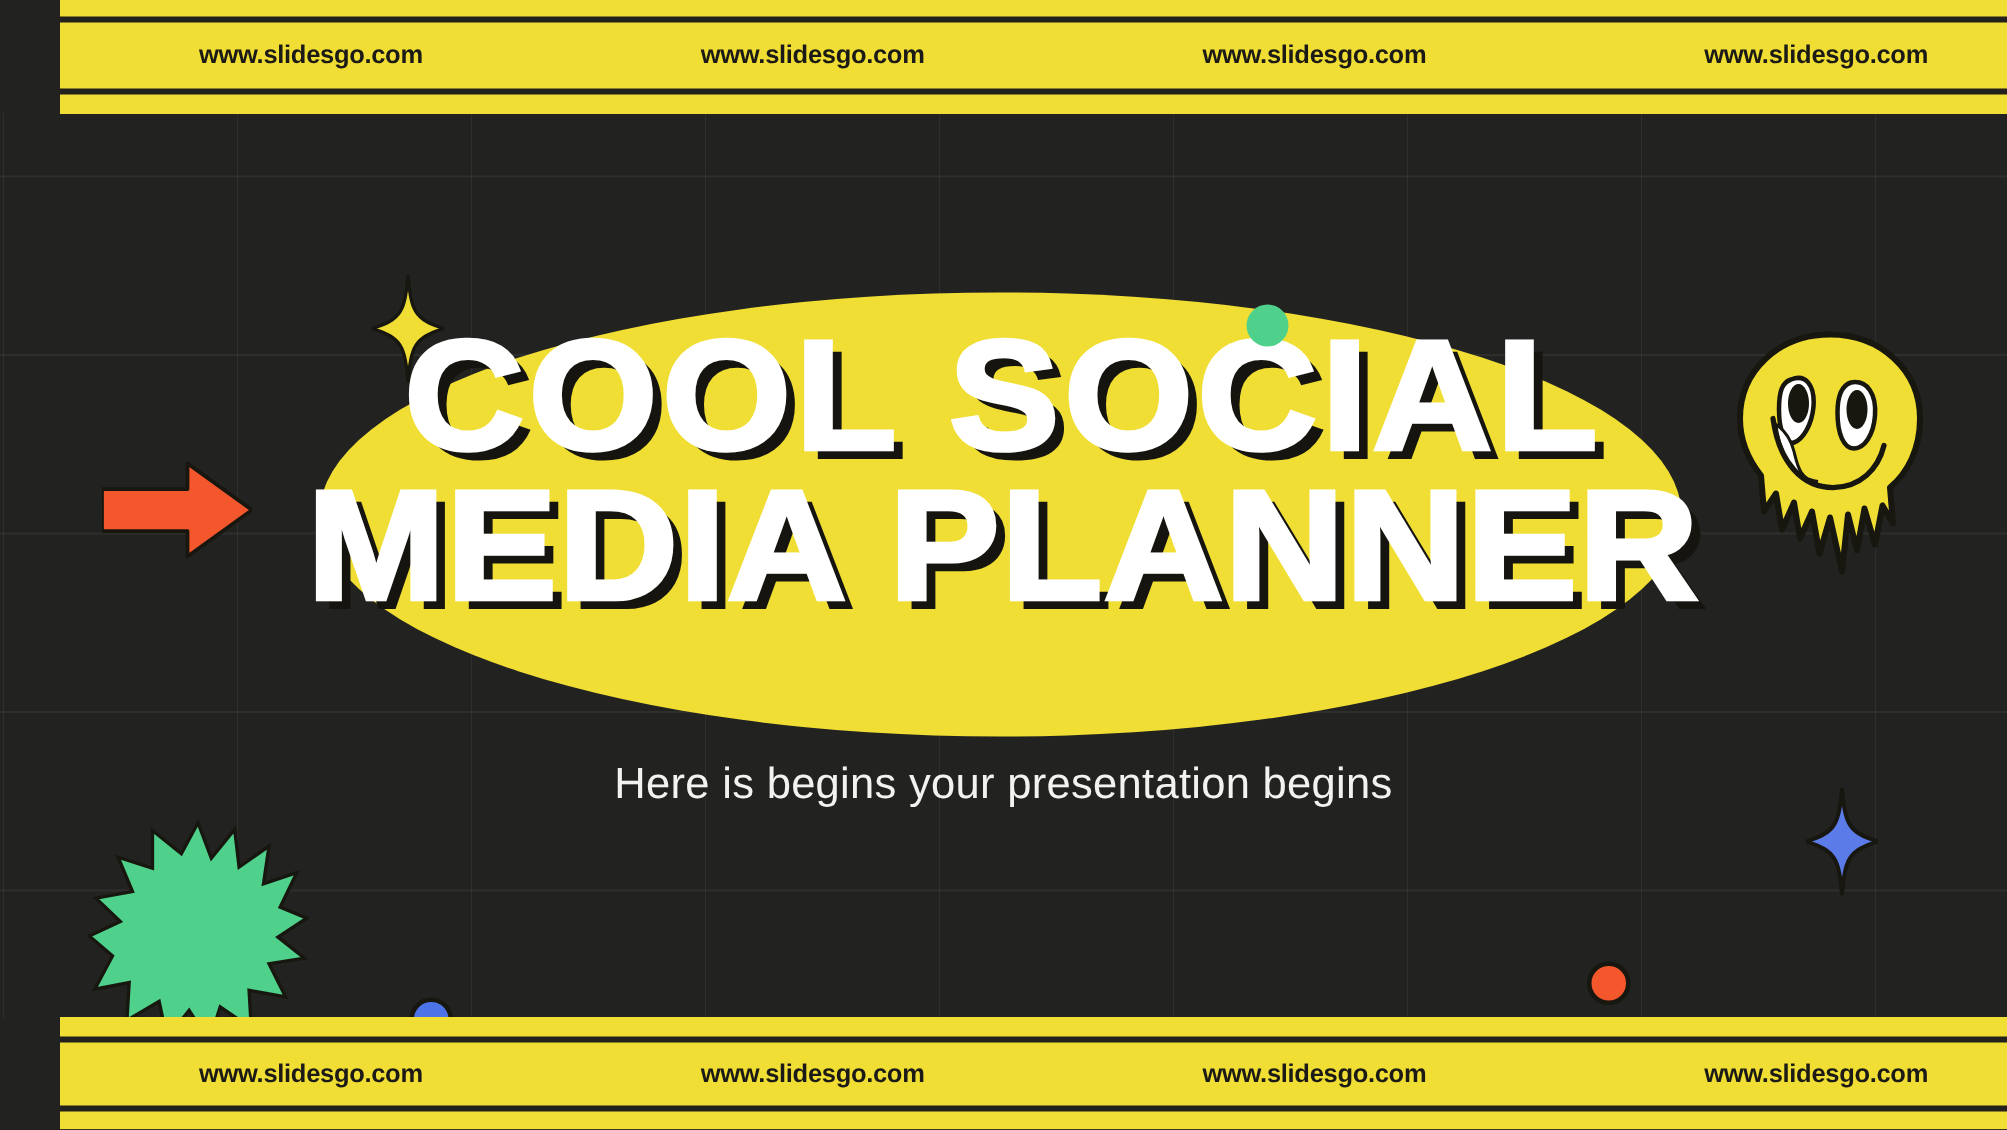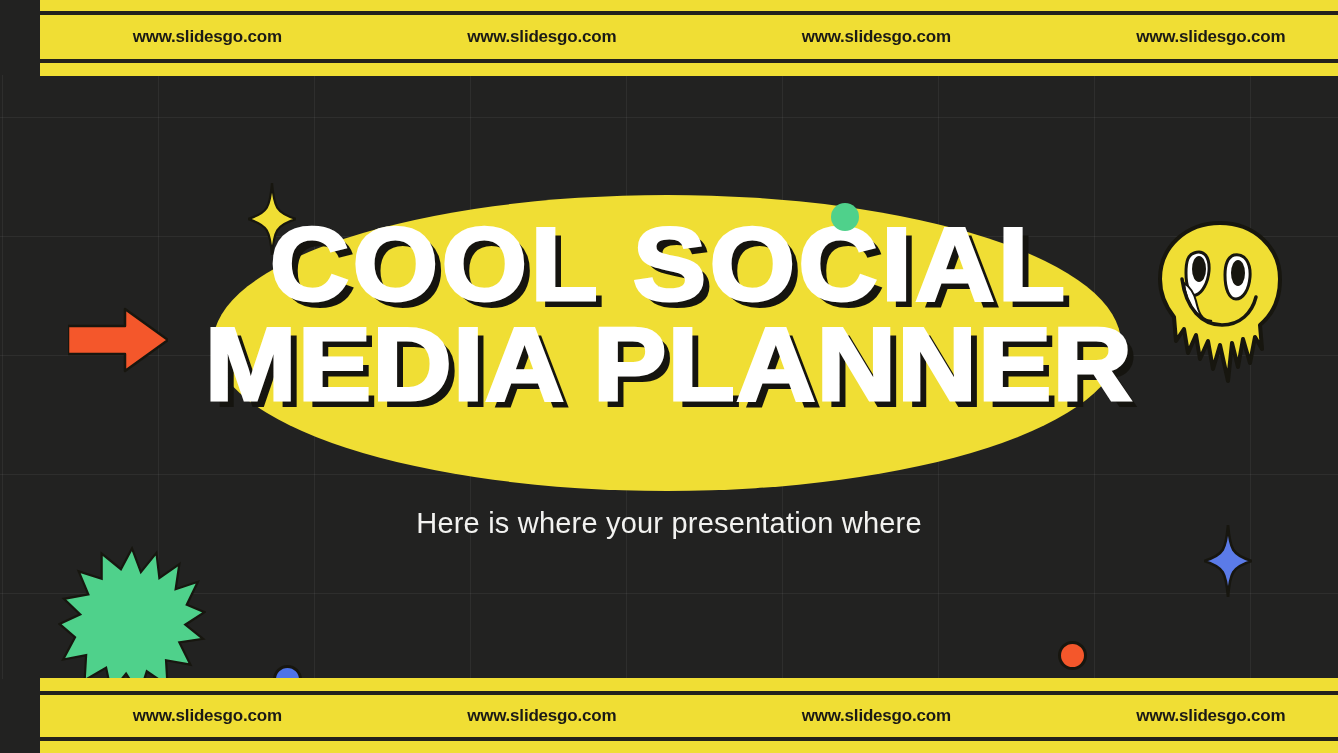--- a/index.html
+++ b/index.html
@@ -160,21 +160,21 @@
 
   <div class="title-area">
 
     <div class="title-ellipse"></div>
 
     <div class="title-text">
       <span class="title-line l1">COOL SOCIAL</span>
       <span class="title-line l2">MEDIA PLANNER</span>
     </div>
 
-    <div class="subtitle">Here is where your presentation where</div>
+    <div class="subtitle">Here is begins your presentation begins</div>
 
     <div class="deco dot dot-green"></div>
     <div class="deco dot dot-blue"></div>
     <div class="deco dot dot-orange"></div>
 
     <svg class="deco sparkle-yellow" viewBox="0 0 48 72">
       <path d="M24 0 C26 24 28 30 48 36 C28 42 26 48 24 72 C22 48 20 42 0 36 C20 30 22 24 24 0 Z" fill="#F0DE34" stroke="#17160f" stroke-width="2.2"></path>
     </svg>
 
     <svg class="deco sparkle-blue" viewBox="0 0 48 72">

